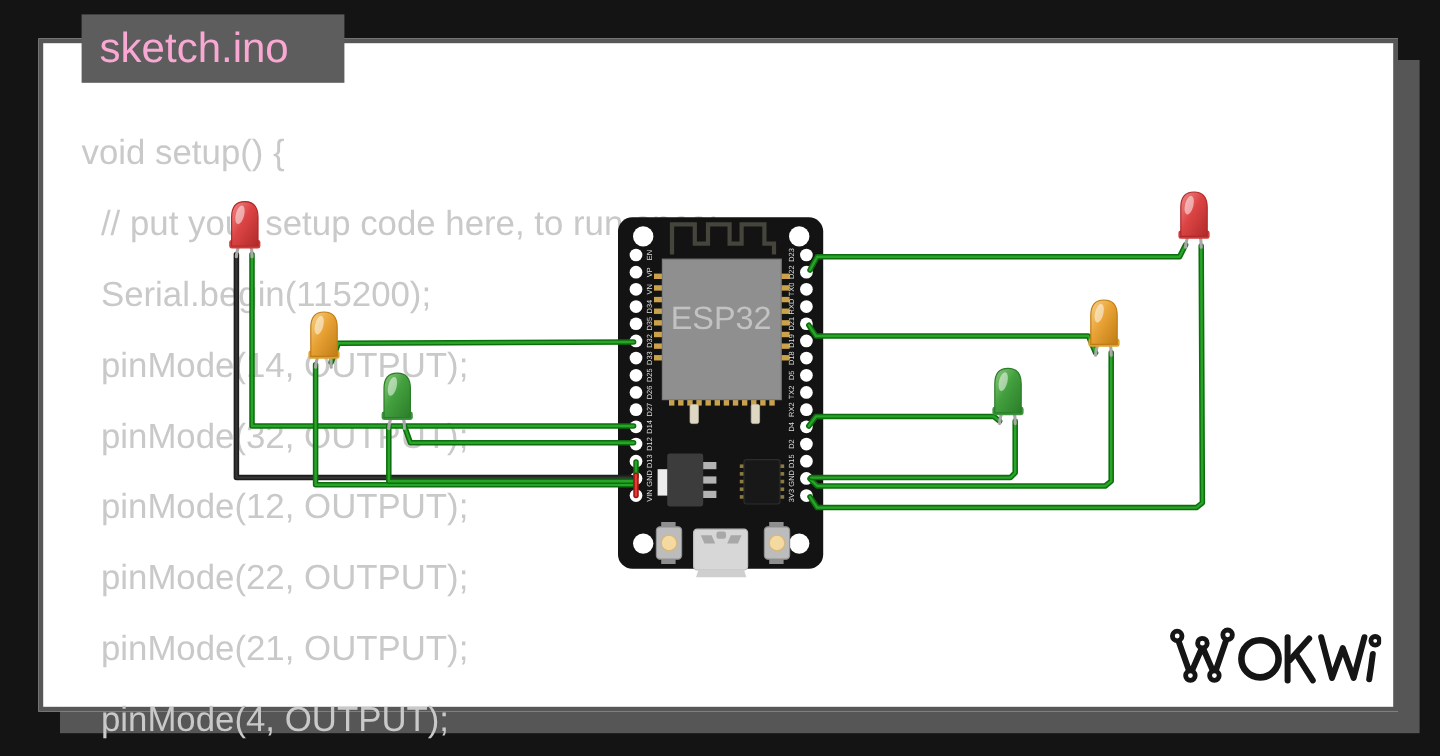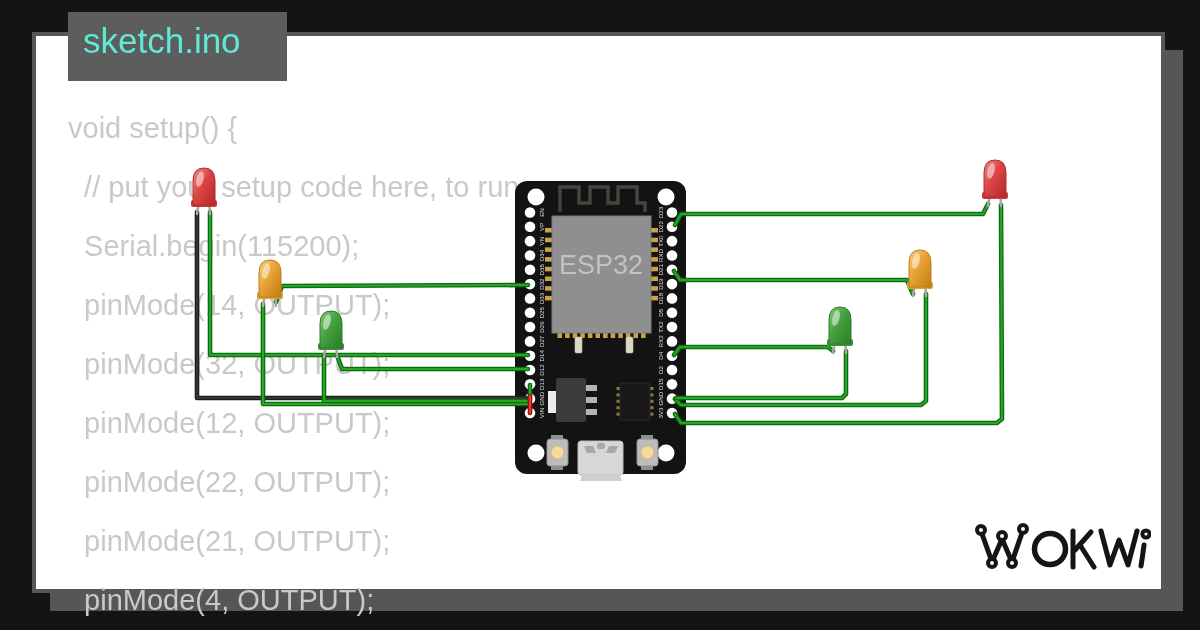--- a/index.html
+++ b/index.html
@@ -10,22 +10,22 @@
   }
   .frame-shadow{
     position:absolute;left:50px;top:50px;width:1133px;height:561px;
     background:#565656;
   }
   .canvas{
     position:absolute;left:32px;top:32px;width:1125px;height:553px;
     background:#ffffff;border:4px solid #575757;
   }
   .file-tab{
-    position:absolute;left:68px;top:12px;width:219px;height:69px;
-    background:#5d5d5d;color:#5eead4;font-size:35px;line-height:57px;
+    position:absolute;left:68px;top:12px;width:219px;height:57px;
+    background:#5d5d5d;color:#f9a8d4;font-size:35px;line-height:57px;
     padding-left:15px;box-sizing:border-box;z-index:6;
   }
   .code{
     position:absolute;left:68px;top:99px;z-index:1;
     font-size:29px;line-height:59px;color:#c9c9c9;
     white-space:pre;
   }
   #diagram{
     position:absolute;left:0;top:0;width:1200px;height:630px;z-index:3;
   }

